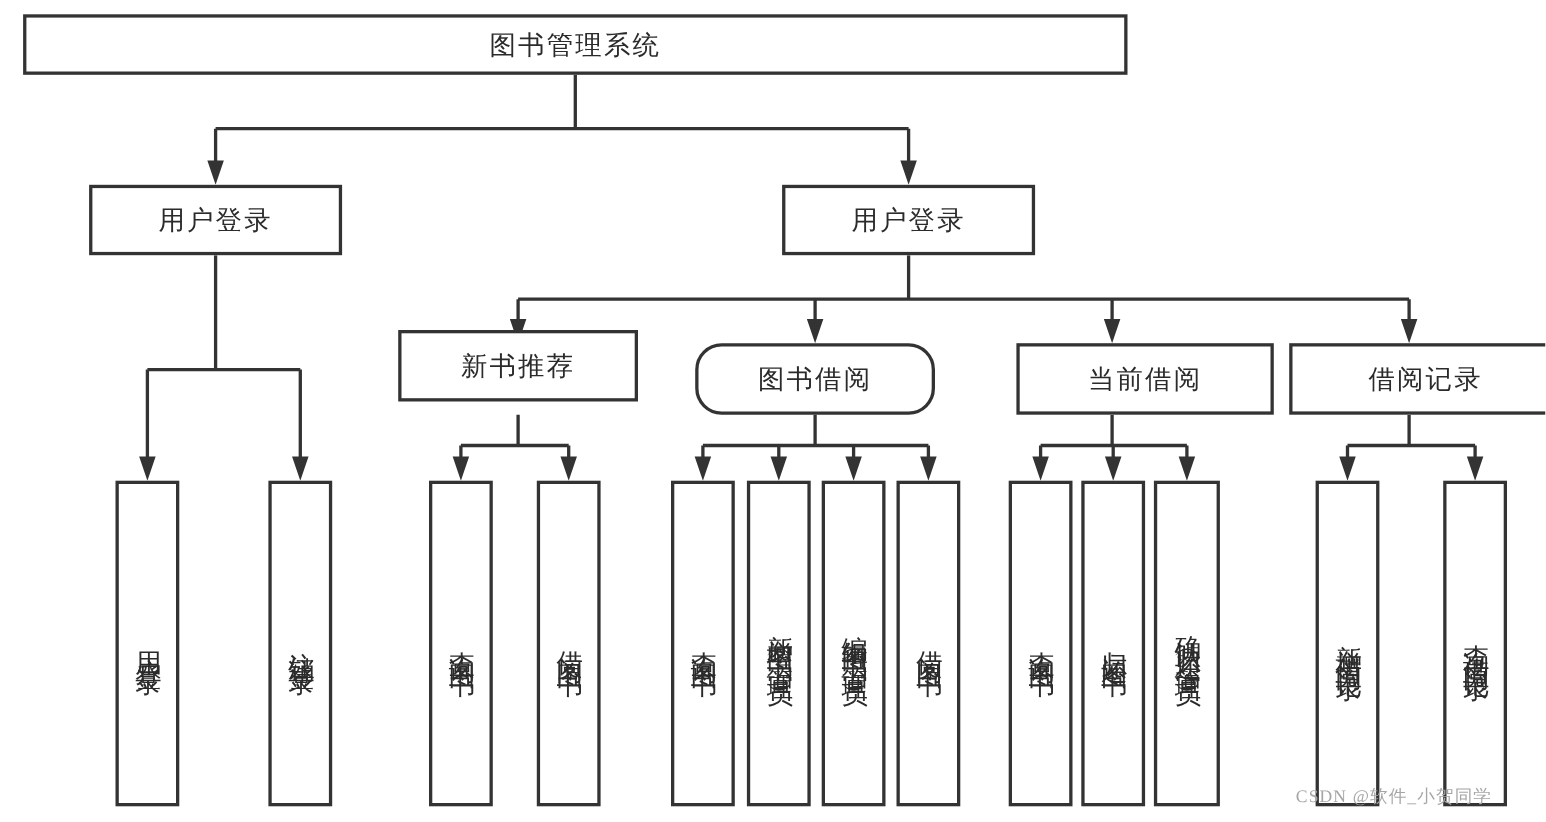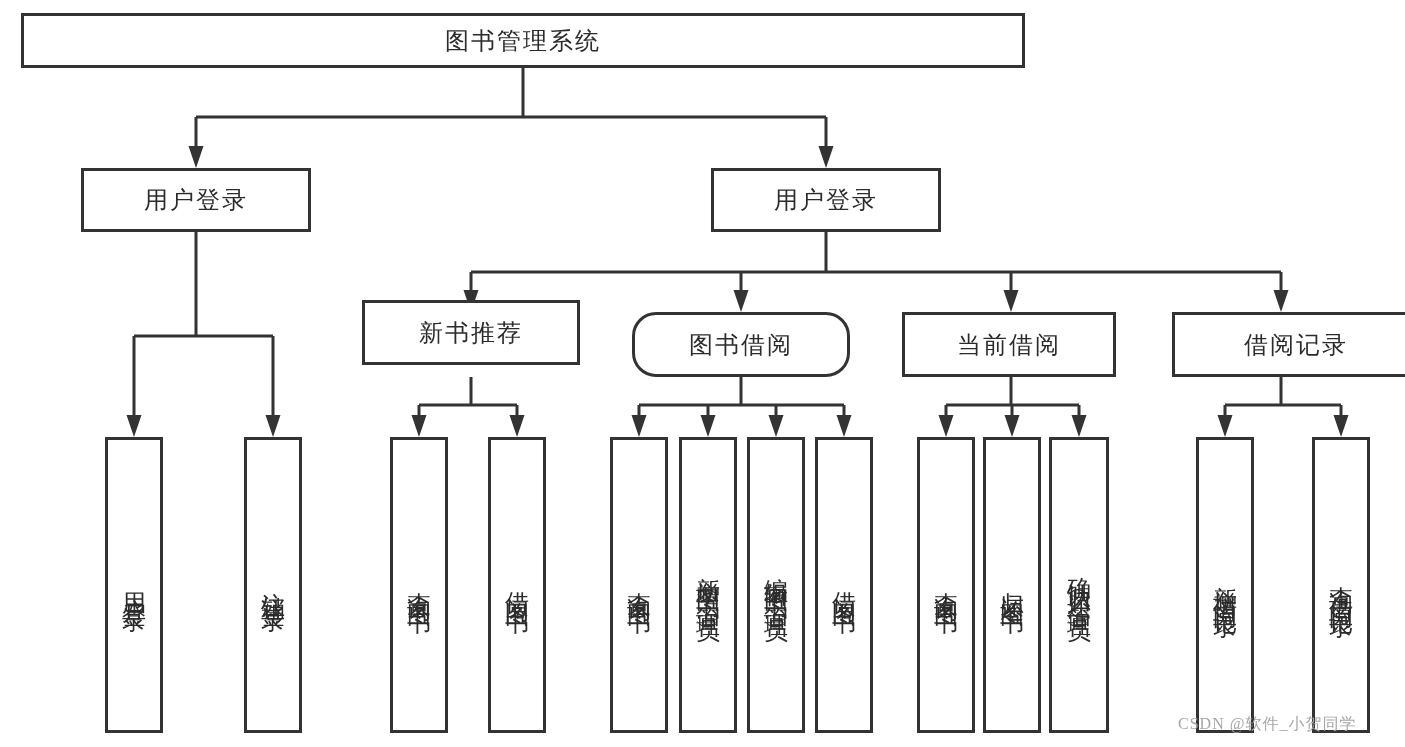--- a/index.html
+++ b/index.html
@@ -91,21 +91,21 @@
     </g>
   </svg>
 
   <div class="node" style="left:21px; top:13px; width:1004px; height:55px;">图书管理系统</div>
 
   <div class="node" style="left:81px; top:168px; width:230px; height:64px;">用户登录</div>
   <div class="node" style="left:711px; top:168px; width:230px; height:64px;">用户登录</div>
 
   <div class="node" style="left:362px; top:300px; width:218px; height:65px;">新书推荐</div>
   <div class="node" style="left:632px; top:312px; width:218px; height:65px;border-radius:24px;">图书借阅</div>
-  <div class="node" style="left:902px; top:312px; width:214px; height:65px;">当前借阅</div>
+  <div class="node" style="left:924px; top:312px; width:234px; height:65px;">当前借阅</div>
   <div class="node" style="left:1172px; top:312px; width:248px; height:65px;">借阅记录</div>
 
   <div class="node leaf" style="left:105px; top:437px; width:58px; height:296px;">用户登录</div>
   <div class="node leaf" style="left:244px; top:437px; width:58px; height:296px;">注销登录</div>
 
   <div class="node leaf" style="left:390px; top:437px; width:58px; height:296px;">查询图书</div>
   <div class="node leaf" style="left:488px; top:437px; width:58px; height:296px;">借阅图书</div>
 
   <div class="node leaf" style="left:610px; top:437px; width:58px; height:296px;">查询图书</div>
   <div class="node leaf" style="left:679px; top:437px; width:58px; height:296px;">新增图书（管理员）</div>

